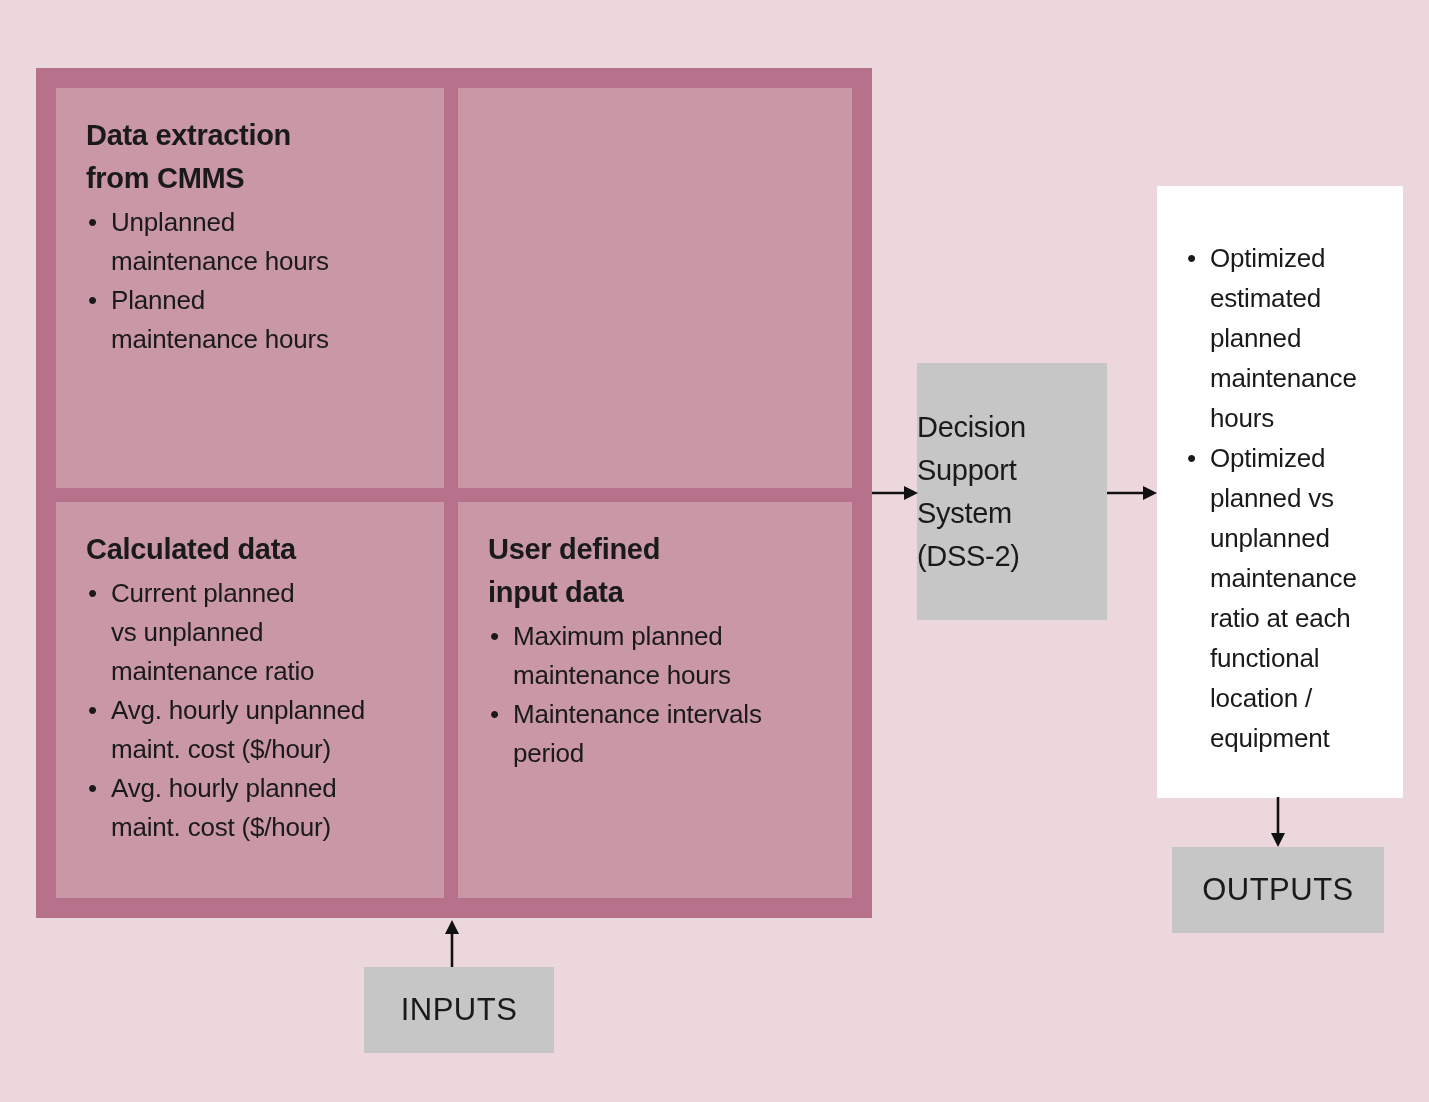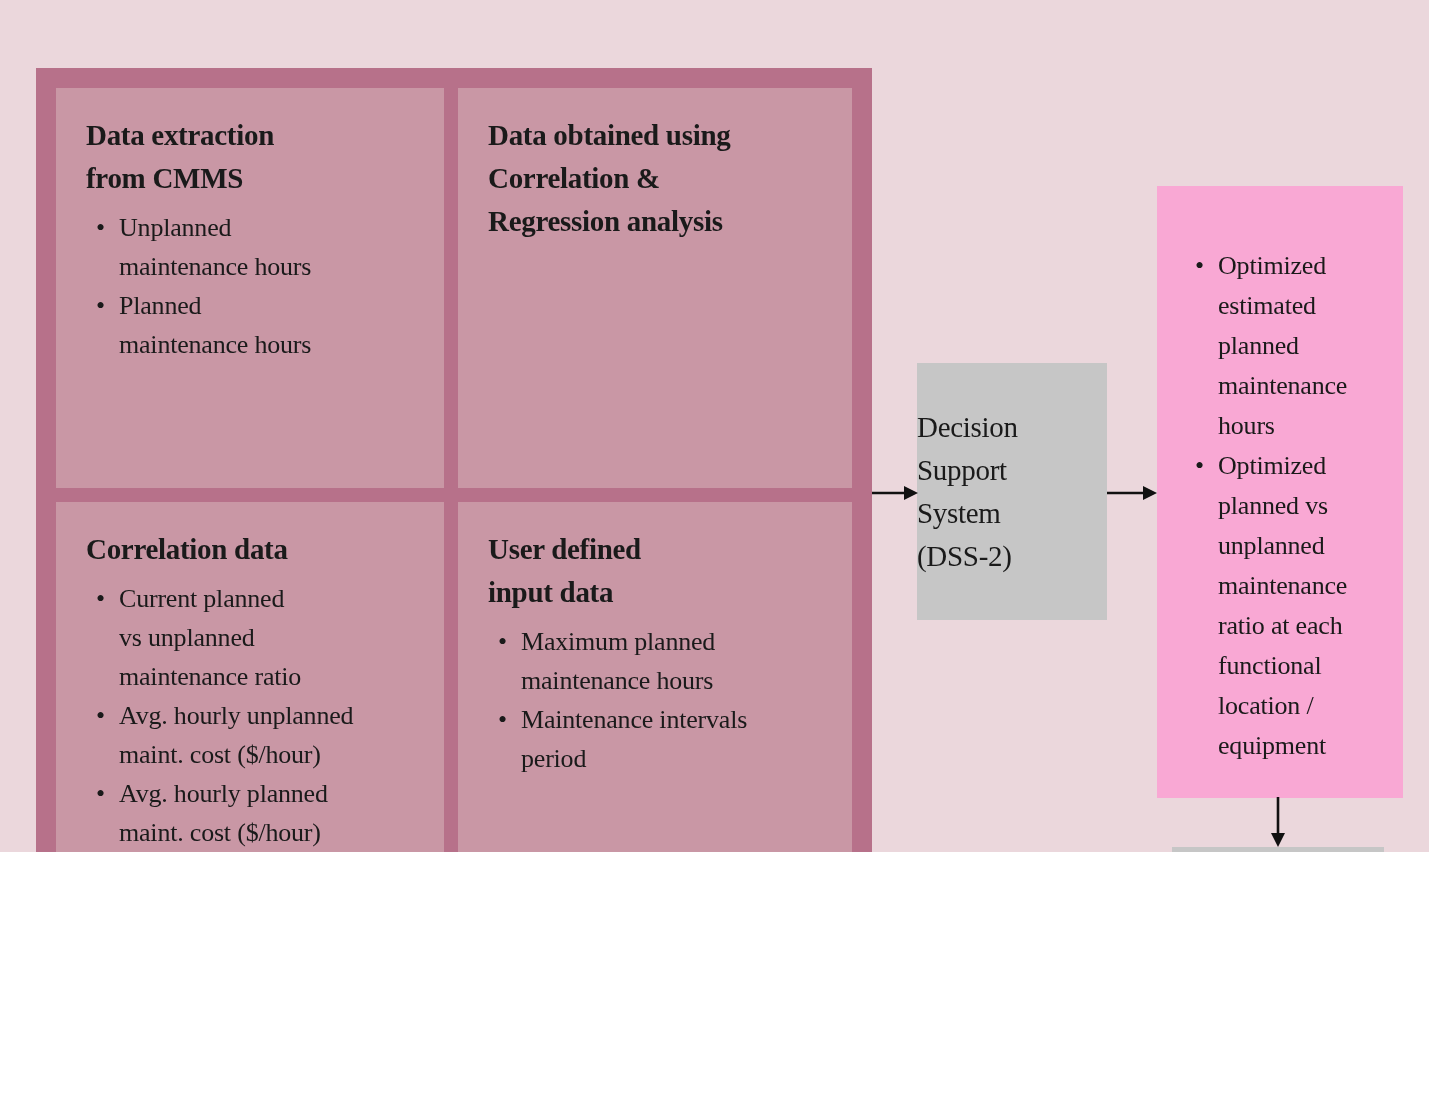--- a/index.html
+++ b/index.html
@@ -1,45 +1,45 @@
 <!DOCTYPE html>
 <html><head>
 <meta charset="utf-8">
 <style>
   html,body { margin:0; padding:0; }
   .stage {
-    position:relative; width:1429px; height:852px;
+    position:relative; width:1429px; height:1102px;
     background:#ebd7dc; overflow:hidden;
-    font-family:Liberation Serif, serif; color:#1a1a1a;
+    font-family:Liberation Sans, sans-serif; color:#1a1a1a;
   }
   
   .frame {
     position:absolute; left:36px; top:68px; width:836px; height:850px;
     background:#b7718a; box-sizing:border-box; padding:20px;
     display:grid; grid-template-columns:388px 1fr; grid-template-rows:400px 1fr; gap:14px;
   }
   .panel { background:#c997a5; box-sizing:border-box; padding:26px 14px 0 30px; overflow:visible; }
   .panel h3 {
     margin:0 0 3px 0; font-size:29px; line-height:43px; font-weight:bold;
     white-space:pre; letter-spacing:-0.3px;
   }
-  .panel ul, .side-panel ul { list-style:none; margin:8px; padding:0; }
+  .panel ul, .side-panel ul { list-style:none; margin:0; padding:0; }
   .panel li, .side-panel li {
     position:relative; padding-left:25px; font-size:26px; line-height:39px;
     white-space:pre; letter-spacing:-0.2px;
   }
   .panel li::before, .side-panel li::before {
     content:"\2022"; position:absolute; left:2px; top:0;
   }
   .bold-seg { font-weight:bold; letter-spacing:-0.7px; }
 
   
   .side-panel {
     position:absolute; left:1157px; top:186px; width:246px; height:612px;
-    background:#f9a8d4; box-sizing:border-box; padding:52px 10px 16px 28px;
+    background:#ffffff; box-sizing:border-box; padding:52px 10px 16px 28px;
   }
   .side-panel li { line-height:40px; }
 
   
   .gray-box { position:absolute; background:#c6c6c6; box-sizing:border-box; display:flex; align-items:center; }
   .dss-box { left:917px; top:363px; width:190px; height:257px; }
   .dss-box .dss-label { font-size:29px; line-height:43px; white-space:pre; letter-spacing:-0.3px; }
   .label-box { justify-content:center; }
   .inputs-box  { left:357px;  top:967px; width:190px; height:86px;margin-left:7px; }
   .outputs-box { left:1172px; top:847px; width:212px; height:86px; }
@@ -59,27 +59,24 @@
 from CMMS</h3>
       <ul>
         <li>Unplanned
 maintenance hours</li>
         <li>Planned
 maintenance hours</li>
       </ul>
     </div>
 
     <div class="panel">
-      <h3>Data obtained using
-Correlation &amp;
-Regression analysis</h3>
     </div>
 
     <div class="panel">
-      <h3>Correlation data</h3>
+      <h3>Calculated data</h3>
       <ul>
         <li>Current planned
 vs unplanned
 maintenance ratio</li>
         <li>Avg. hourly unplanned
 maint. cost ($/hour)</li>
         <li>Avg. hourly planned
 maint. cost ($/hour)</li>
       </ul>
     </div>

